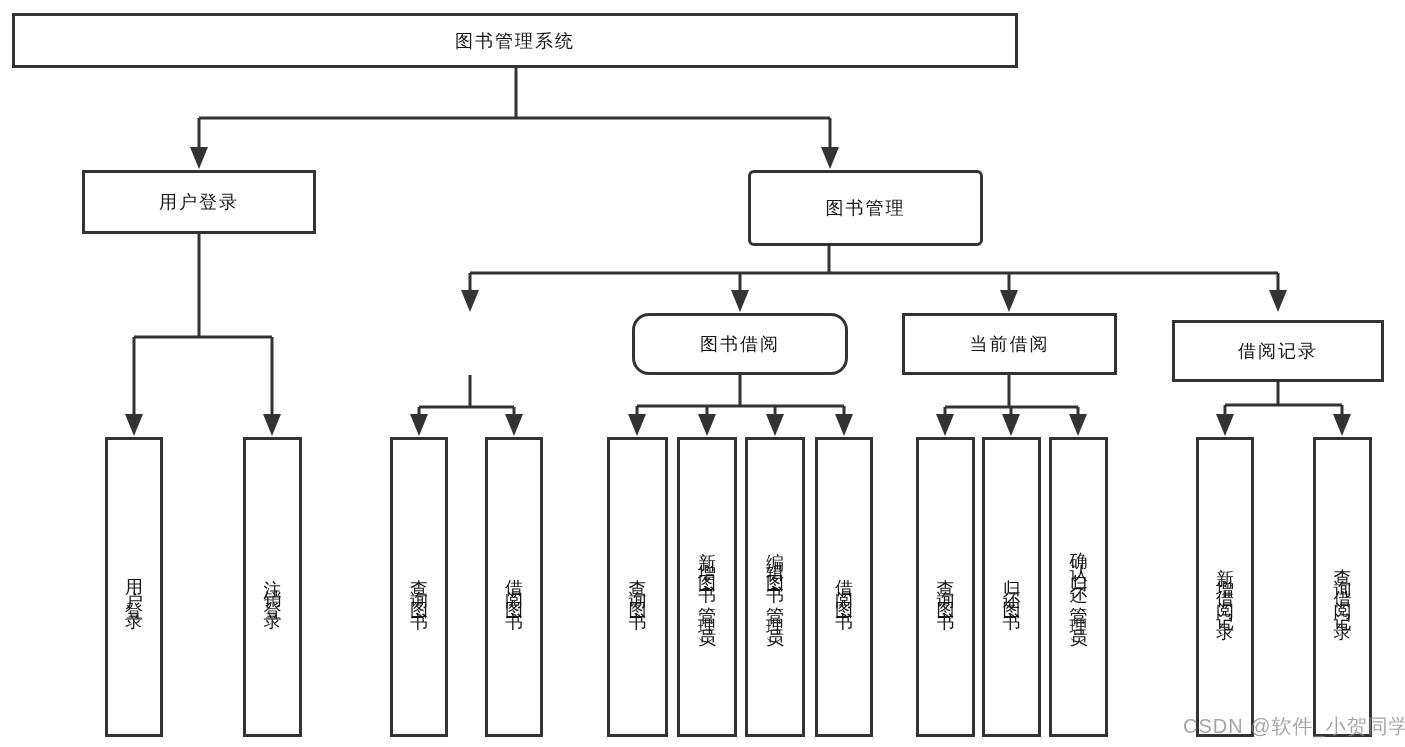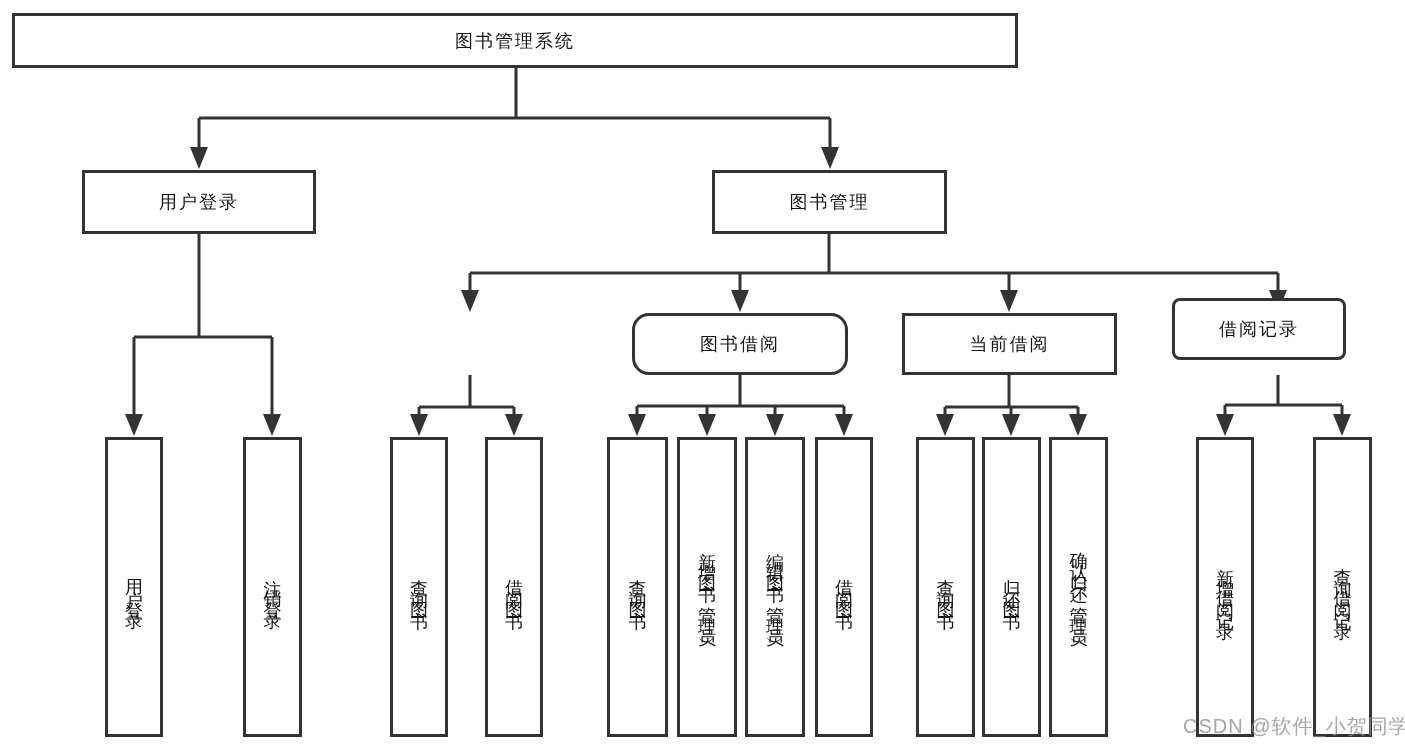--- a/index.html
+++ b/index.html
@@ -110,31 +110,31 @@
     </g>
   </svg>
 
   <div class="node" style="left:12px; top:13px; width:1006px; height:55px;">
     <span>图书管理系统</span>
   </div>
 
   <div class="node" style="left:82px; top:170px; width:234px; height:64px;">
     <span>用户登录</span>
   </div>
-  <div class="node" style="left:712px; top:170px; width:235px; height:64px;">
+  <div class="node" style="left:748px; top:170px; width:235px; height:76px;border-radius:6px;">
     <span>图书管理</span>
   </div>
 
   <div class="node" style="left:632px; top:313px; width:216px; height:62px;border-radius:17px;">
     <span>图书借阅</span>
   </div>
   <div class="node" style="left:902px; top:313px; width:215px; height:62px;">
     <span>当前借阅</span>
   </div>
-  <div class="node" style="left:1172px; top:298px; width:174px; height:62px;border-radius:8px;">
+  <div class="node" style="left:1172px; top:320px; width:212px; height:62px;">
     <span>借阅记录</span>
   </div>
 
   <div class="node vnode" style="left:105px; top:437px; width:58px; height:300px;">
     <span>用户登录</span>
   </div>
   <div class="node vnode" style="left:243px; top:437px; width:59px; height:300px;">
     <span>注销登录</span>
   </div>
 

